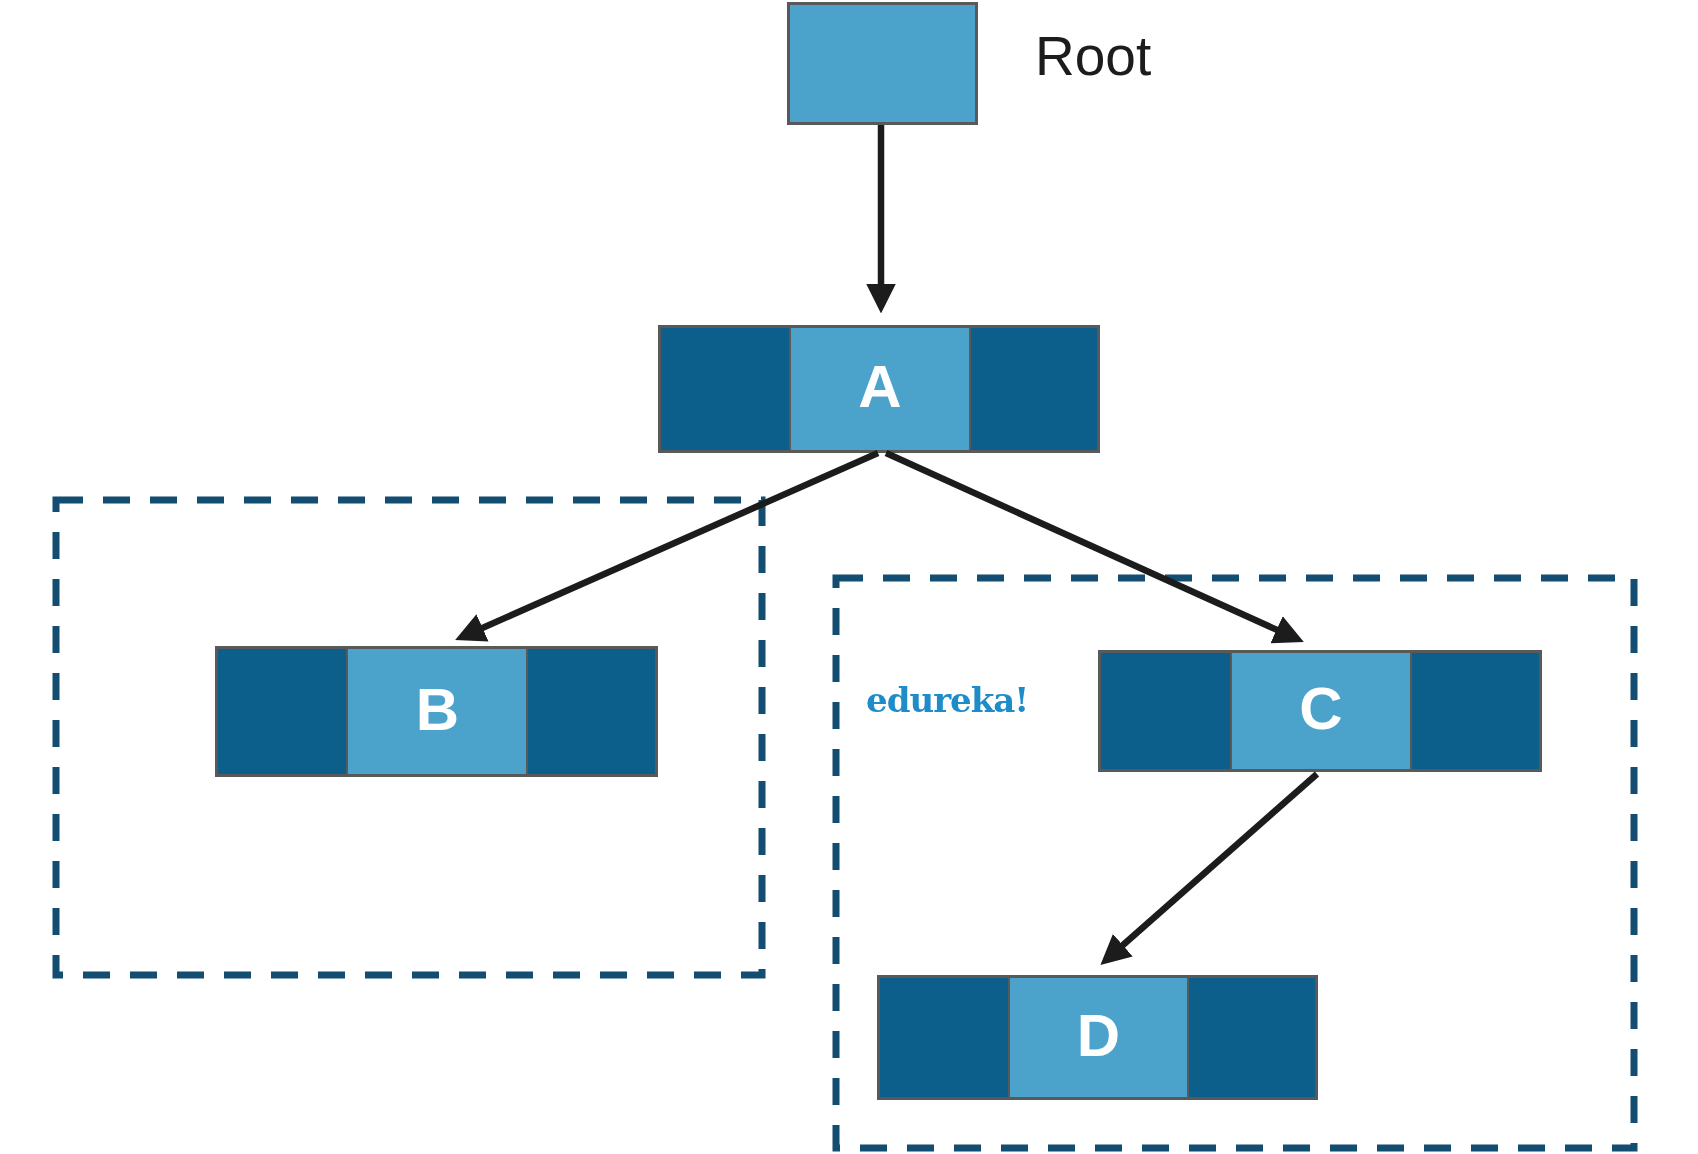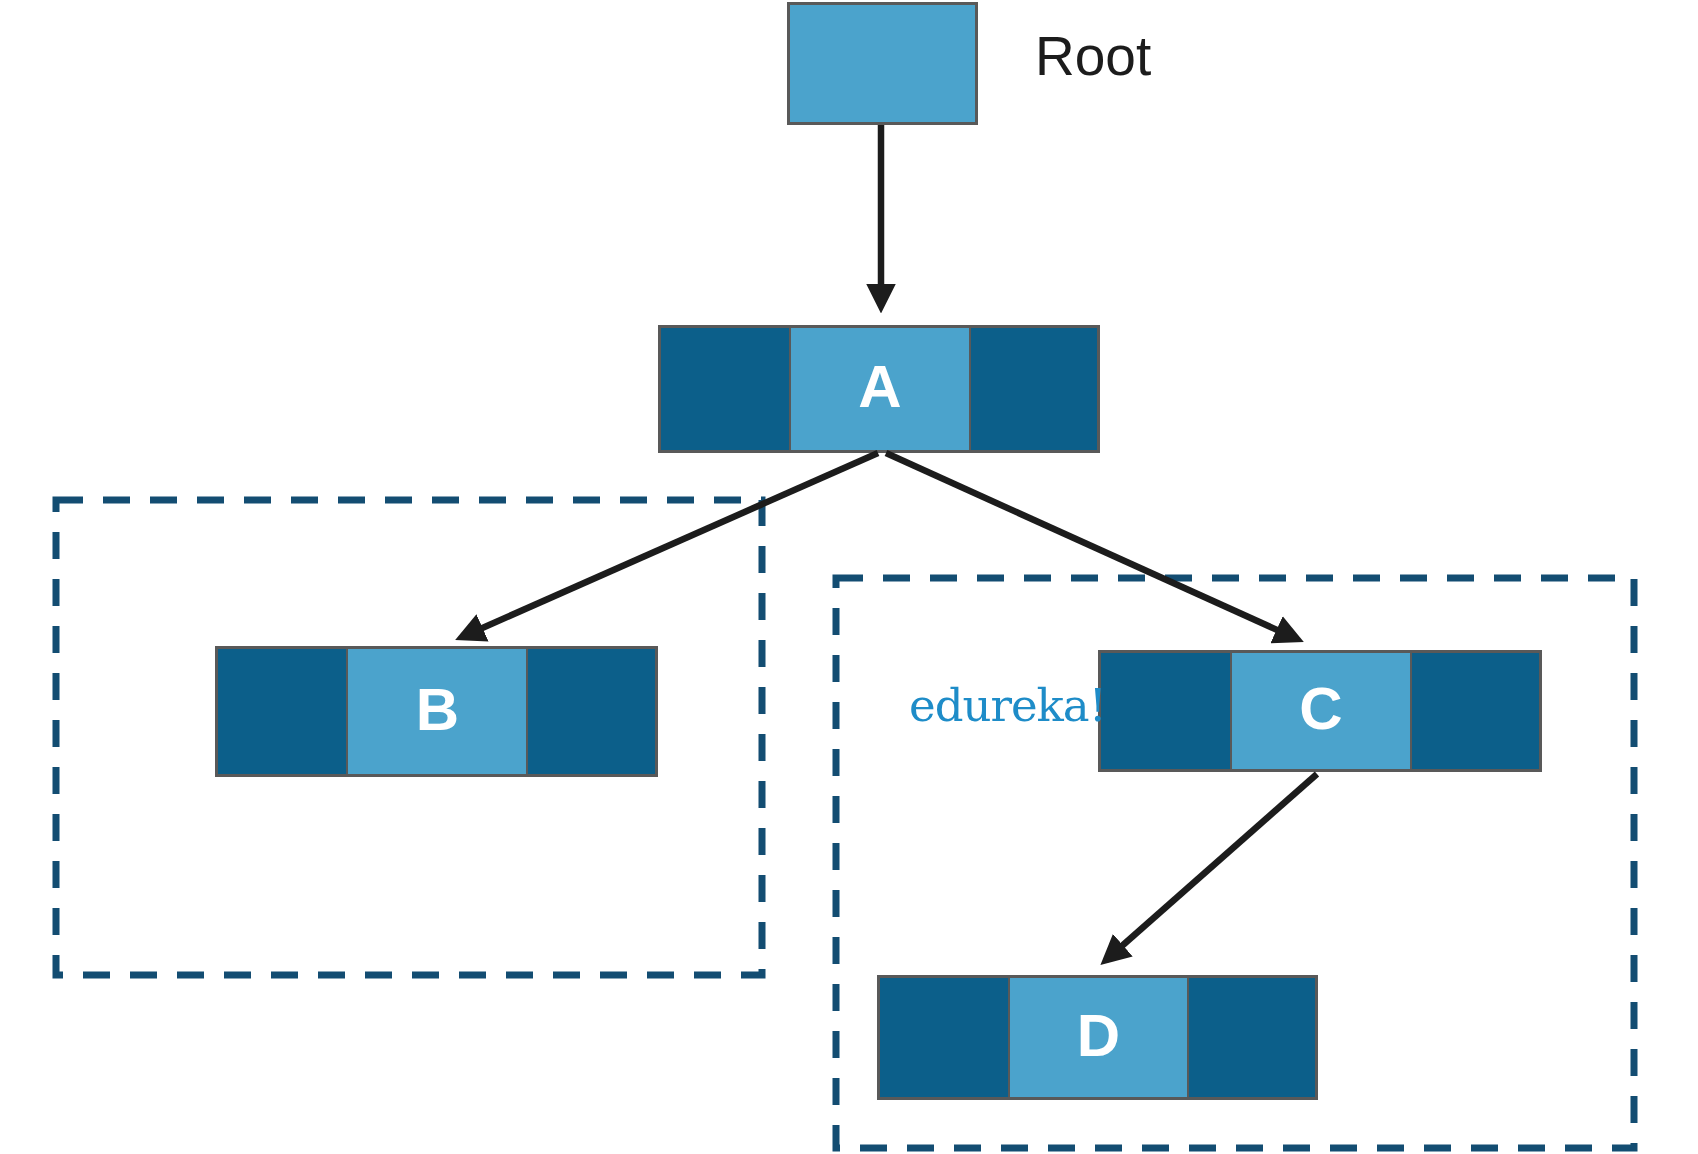--- a/index.html
+++ b/index.html
@@ -70,28 +70,27 @@
   }
   #node-a { left: 658px; top: 325px; width: 442px; height: 128px; }
   #node-b { left: 215px; top: 646px; width: 443px; height: 131px; }
   #node-c { left: 1098px; top: 650px; width: 444px; height: 122px; }
   #node-d { left: 877px; top: 975px; width: 441px; height: 125px; }
   
   .watermark {
     position: absolute;
     left: 866px; top: 683px;
     font-family: "DejaVu Serif", serif;
-    font-weight: 400;
-    font-size: 45px;
+    font-weight: 700;
+    font-size: 34px;
     line-height: 1;
     color: var(--edureka-blue);
     letter-spacing: -1px;
     z-index: 2;
     white-space: nowrap;
-    margin-left: 43px;
   }
   
   .overlay {
     position: absolute;
     left: 0; top: 0;
     width: 1698px; height: 1154px;
     z-index: 5;
     pointer-events: none;
   }
   .arrow {

